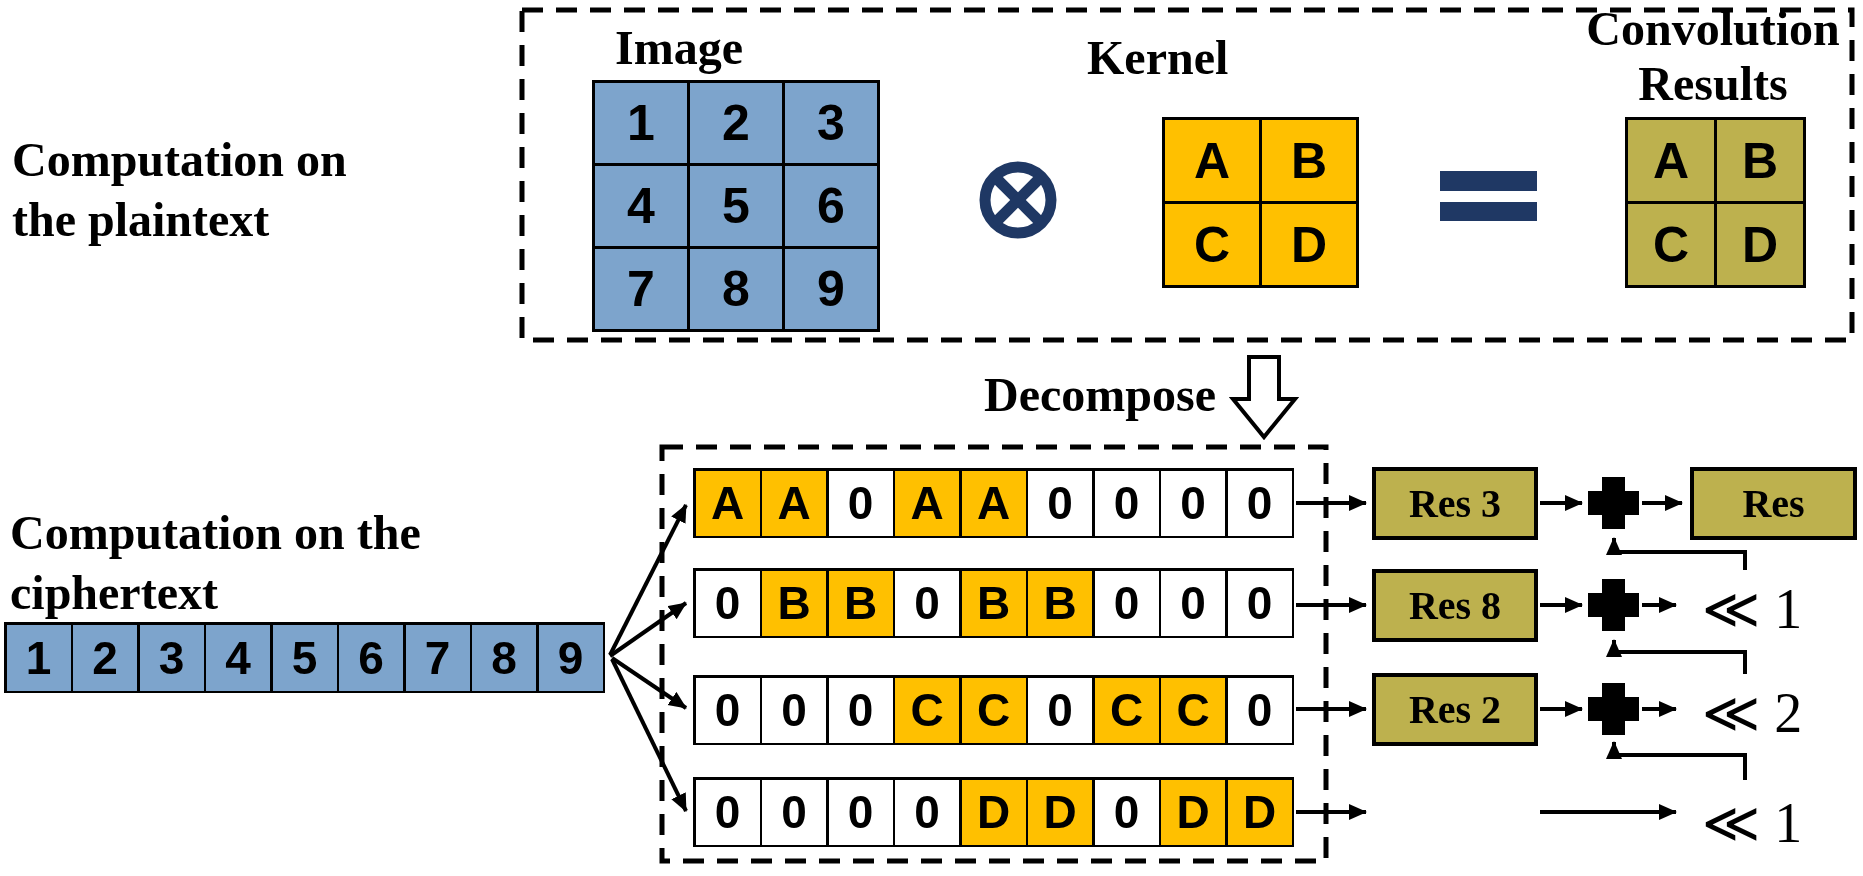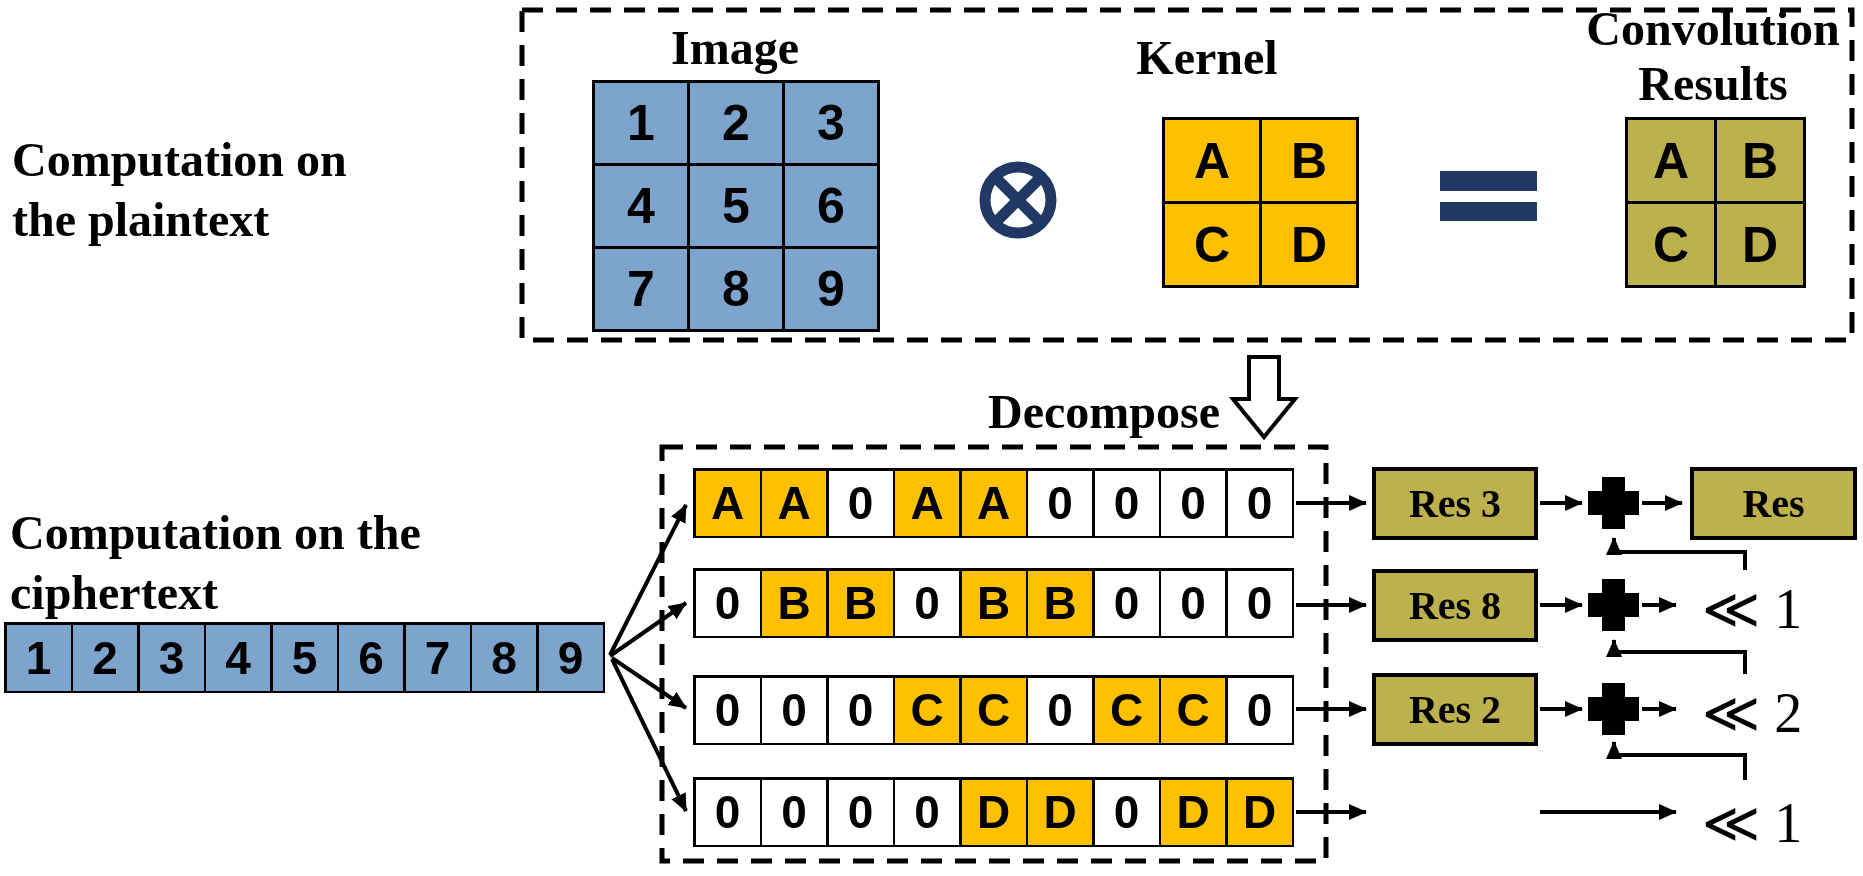--- a/index.html
+++ b/index.html
@@ -19,21 +19,21 @@
   .vrow{grid-template-columns:repeat(9,64px);grid-auto-rows:65px;left:693px}
 
   .cell{display:flex;align-items:center;justify-content:center;
         font-family:"Liberation Sans",sans-serif;font-weight:700;font-size:46px}
   .g-image .cell,.g-kernel .cell,.g-results .cell{font-size:50px}
   .blue{background:var(--blue,#7DA4CC)}
   .on{background:var(--orange,#FFC000)}
   .off{background:#fff}
 
   .caption{font-weight:700;font-size:48px;line-height:60px}
-  .title{font-weight:700;font-size:48px;line-height:60px;text-align:center;width:240px}
+  .title{font-weight:700;font-size:48px;line-height:60px;width:240px}
   .title2{font-weight:700;font-size:48px;line-height:55px;text-align:center;width:260px}
 
   .resbox{border:4px solid #000;background:var(--olive,#BDB14E);display:flex;align-items:center;
           justify-content:center;font-weight:700;font-size:40px;width:166px;height:73px;box-sizing:border-box}
   .resfinal{width:167px}
   .shift{font-size:56px;line-height:56px;width:186px;text-align:center;
          font-family:"Liberation Serif","DejaVu Serif",serif}
 
   .navy-fill{fill:var(--navy,#1F3864)}
   .navy-stroke{stroke:var(--navy,#1F3864)}
@@ -141,21 +141,21 @@
     <span style="display:block">Convolution</span>
     <span style="display:block">Results</span>
   </div>
   <div class="abs layer grid g-results">
     <div class="cell" style="background:var(--olive,#BDB14E)">A</div>
     <div class="cell" style="background:var(--olive,#BDB14E)">B</div>
     <div class="cell" style="background:var(--olive,#BDB14E)">C</div>
     <div class="cell" style="background:var(--olive,#BDB14E)">D</div>
   </div>
 
-  <div class="abs layer caption" style="left:980px;top:382px;width:240px;text-align:right">Decompose</div>
+  <div class="abs layer caption" style="left:980px;top:365px;width:240px;text-align:center">Decompose</div>
 
   <div class="abs layer strip s-cipher">
     <div class="cell blue">1</div>
     <div class="cell blue">2</div>
     <div class="cell blue">3</div>
     <div class="cell blue">4</div>
     <div class="cell blue">5</div>
     <div class="cell blue">6</div>
     <div class="cell blue">7</div>
     <div class="cell blue">8</div>

